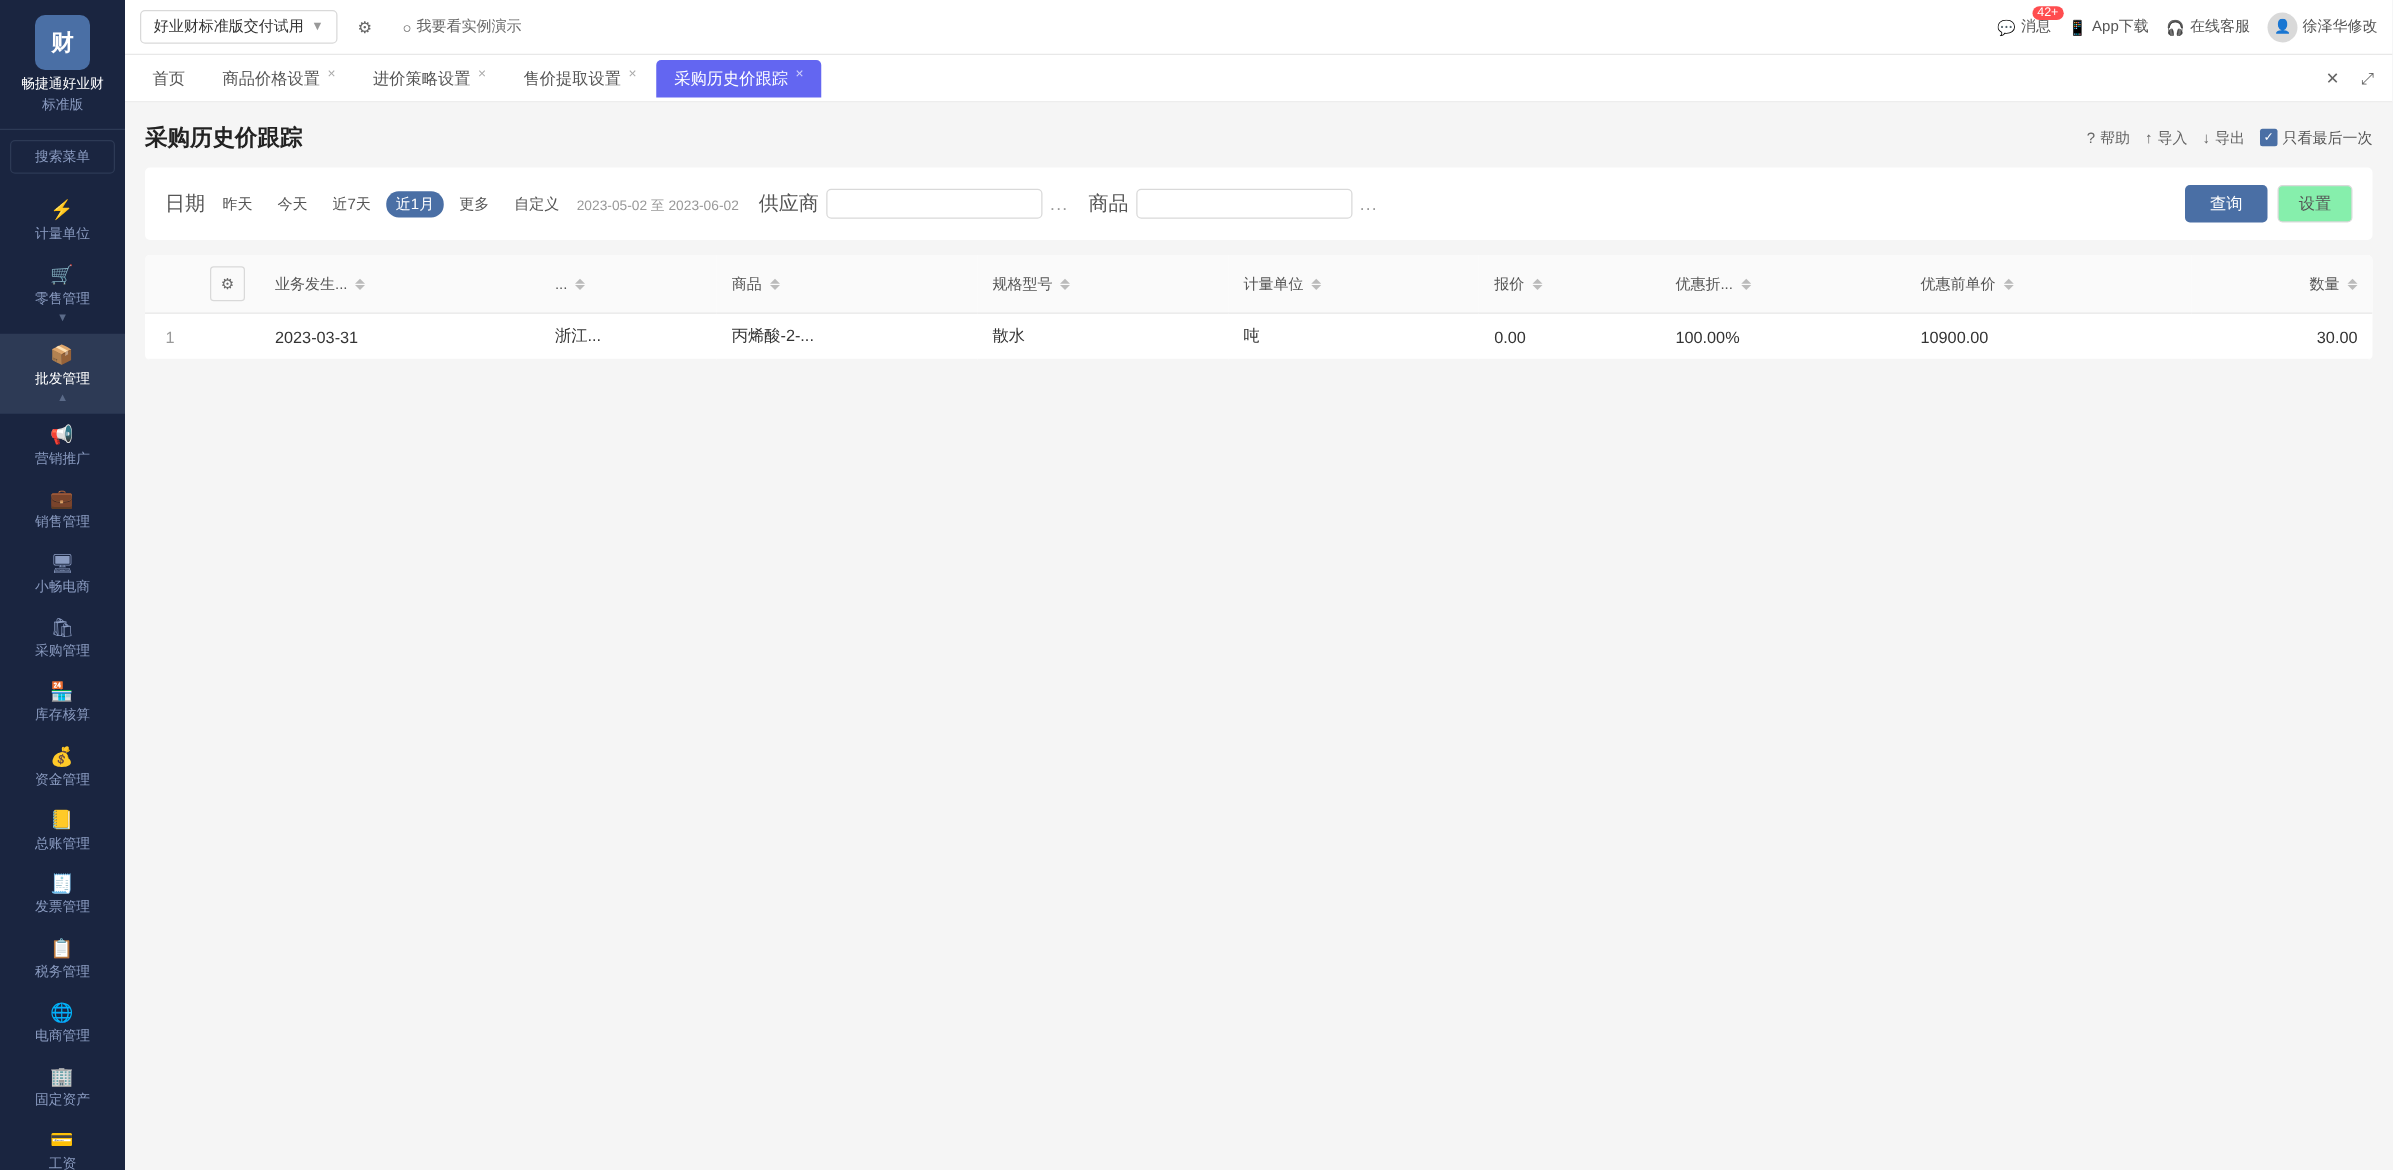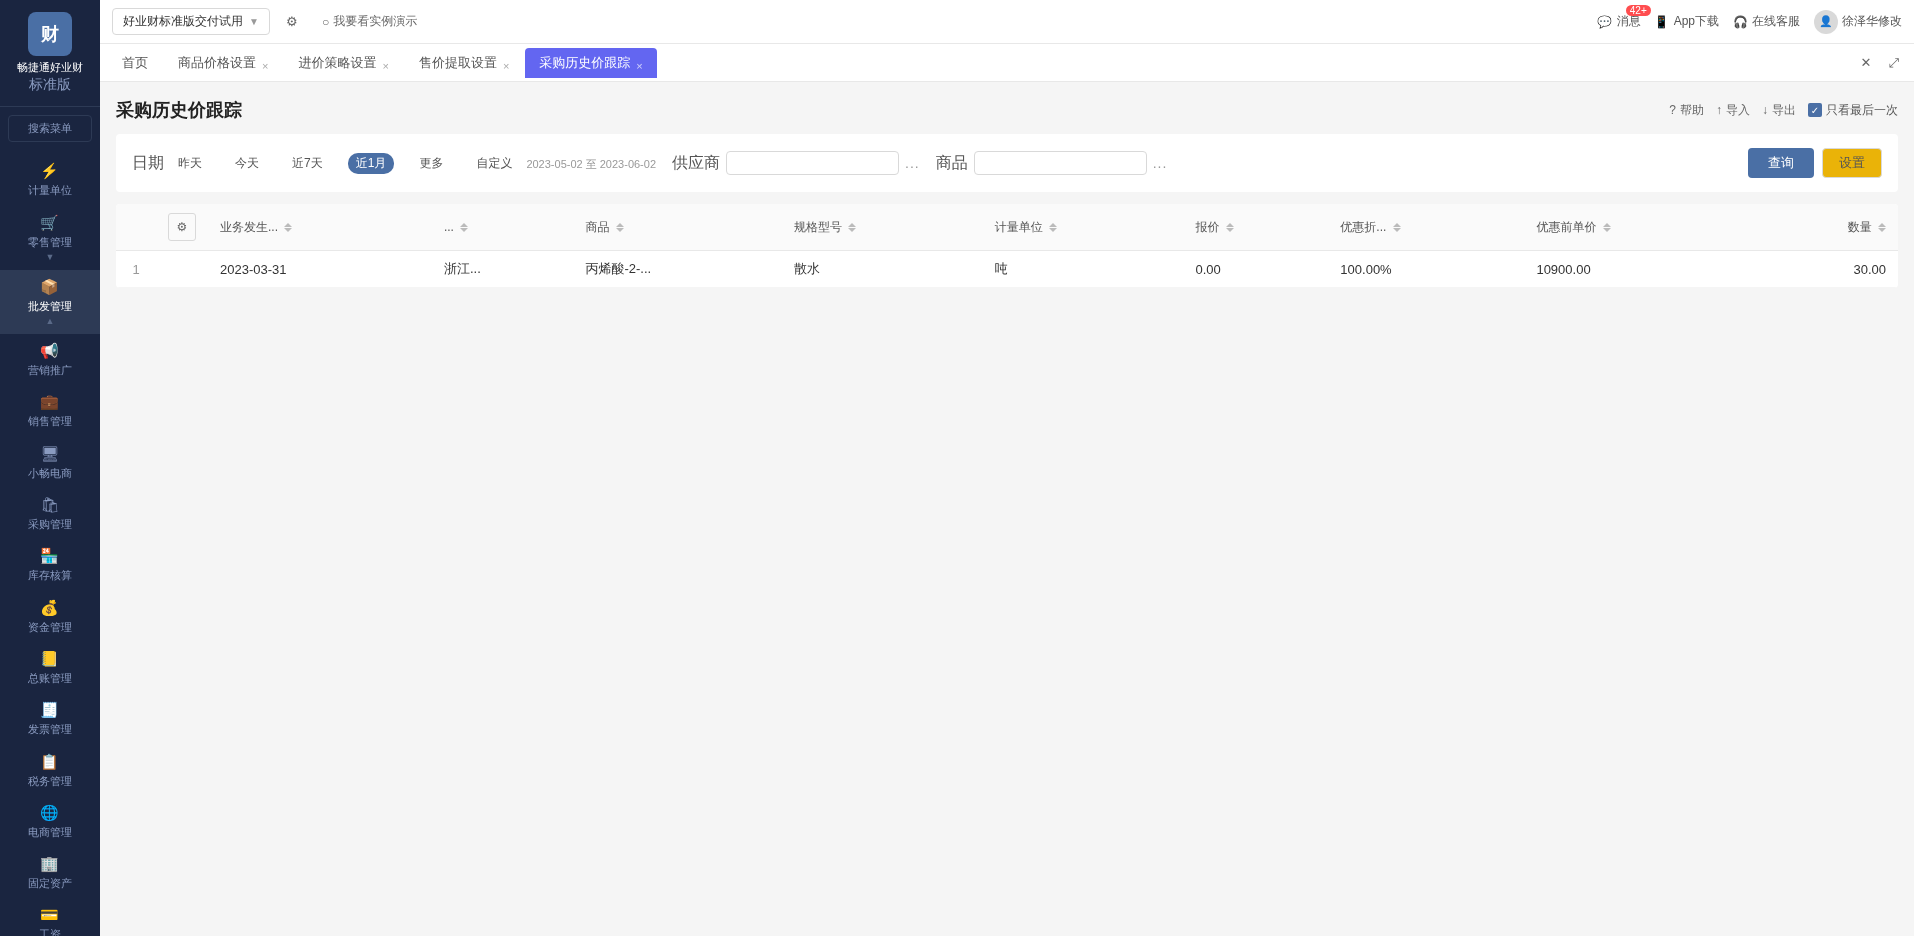--- a/index.html
+++ b/index.html
@@ -3,21 +3,21 @@
   <meta charset="utf-8">
   <style>
     * { margin: 0; padding: 0; box-sizing: border-box; }
     body { font-family: "Microsoft YaHei", "PingFang SC", Arial, sans-serif; font-size: 13px; background: #f0f2f5; color: #333; display: flex; height: 936px; overflow: hidden; }
 
     
     .sidebar { width: 100px; background: #1a2540; display: flex; flex-direction: column; align-items: center; flex-shrink: 0; overflow-y: auto; }
     .sidebar-logo { width: 100%; padding: 12px 8px; background: #1a2540; display: flex; flex-direction: column; align-items: center; border-bottom: 1px solid #2d3a55; }
     .logo-icon { width: 44px; height: 44px; background: #4a6fa5; border-radius: 8px; display: flex; align-items: center; justify-content: center; color: #fff; font-size: 18px; font-weight: bold; margin-bottom: 4px; }
     .logo-text { color: #fff; font-size: 11px; text-align: center; line-height: 1.3; }
-    .logo-sub { color: #8a9bc0; font-size: 14px; margin-top: 2px; }
+    .logo-sub { color: #8a9bc0; font-size: 11px; margin-top: 2px; }
     .sidebar-search { width: 100%; padding: 8px; }
     .sidebar-search-btn { width: 100%; background: transparent; border: 1px solid #2d3a55; color: #8a9bc0; border-radius: 4px; padding: 5px 4px; font-size: 11px; cursor: pointer; text-align: center; }
     .sidebar-nav { width: 100%; padding: 4px 0; }
     .sidebar-item { width: 100%; padding: 8px 4px; display: flex; flex-direction: column; align-items: center; cursor: pointer; color: #8a9bc0; font-size: 11px; gap: 3px; }
     .sidebar-item.active { background: #2d3a55; color: #fff; }
     .sidebar-item-icon { font-size: 15px; }
     .sidebar-item-label { text-align: center; line-height: 1.3; }
     .sidebar-item-arrow { font-size: 9px; color: #5a6a88; }
 
     
@@ -30,21 +30,21 @@
     .version-arrow { color: #999; font-size: 10px; }
     .settings-icon-btn { width: 28px; height: 28px; display: flex; align-items: center; justify-content: center; cursor: pointer; color: #666; border-radius: 4px; }
     .demo-btn { display: flex; align-items: center; gap: 4px; color: #666; font-size: 12px; cursor: pointer; padding: 4px 8px; border-radius: 4px; }
     .topbar-right { display: flex; align-items: center; gap: 14px; }
     .topbar-right-item { display: flex; align-items: center; gap: 4px; cursor: pointer; color: #555; font-size: 12px; position: relative; }
     .badge { background: #ff4d4f; color: #fff; font-size: 10px; padding: 0 4px; border-radius: 8px; min-width: 18px; text-align: center; position: absolute; top: -8px; right: -10px; }
     .user-avatar { width: 24px; height: 24px; border-radius: 50%; background: #d9d9d9; display: flex; align-items: center; justify-content: center; color: #666; font-size: 11px; }
 
     
     .tabbar { height: 38px; background: #fff; display: flex; align-items: center; padding: 0 8px; border-bottom: 1px solid #e8e8e8; gap: 2px; overflow-x: auto; }
-    .tab { display: flex; align-items: flex-end; gap: 6px; padding: 6px 14px; font-size: 13px; cursor: pointer; color: #555; border-radius: 4px 4px 0 0; white-space: nowrap; }
+    .tab { display: flex; align-items: flex-start; gap: 6px; padding: 6px 14px; font-size: 13px; cursor: pointer; color: #555; border-radius: 4px 4px 0 0; white-space: nowrap; }
     .tab.active { background: #6366f1; color: #fff; }
     .tab.home { color: #555; }
     .tab-close { font-size: 11px; color: #aaa; cursor: pointer; line-height: 1; }
     .tab.active .tab-close { color: rgba(255,255,255,0.7); }
     .tabbar-actions { margin-left: auto; display: flex; gap: 4px; }
     .tabbar-action-btn { width: 24px; height: 24px; display: flex; align-items: center; justify-content: center; cursor: pointer; color: #666; border-radius: 3px; font-size: 13px; }
 
     
     .content { flex: 1; overflow-y: auto; background: #f5f5f5; padding: 16px; }
 
@@ -54,29 +54,29 @@
     .page-actions { display: flex; align-items: center; gap: 12px; }
     .page-action-item { display: flex; align-items: center; gap: 4px; font-size: 12px; color: #666; cursor: pointer; }
     .checkbox-wrap { display: flex; align-items: center; gap: 4px; font-size: 12px; color: #555; }
     .checkbox-blue { width: 14px; height: 14px; border-radius: 2px; background: #4a6fa5; display: flex; align-items: center; justify-content: center; color: #fff; font-size: 10px; cursor: pointer; }
 
     
     .filter-panel { background: #fff; border-radius: 4px; padding: 14px 16px; margin-bottom: 12px; }
     .filter-row { display: flex; align-items: center; gap: 16px; flex-wrap: wrap; }
     .filter-item { display: flex; align-items: center; gap: 6px; }
     .filter-label { font-size: 16px; color: #555; white-space: nowrap; }
-    .filter-date-group { display: flex; align-items: flex-end; gap: 17px; }
+    .filter-date-group { display: flex; align-items: flex-end; gap: 4px; }
     .date-chip { padding: 2px 8px; border-radius: 3px; font-size: 12px; cursor: pointer; color: #555; }
     .date-chip.active { background: #4a6fa5; color: #fff; border-radius: 10px; }
     .date-range { font-size: 11px; color: #999; margin-top: 3px; text-align: right; }
     .filter-input { border: 1px solid #d9d9d9; border-radius: 4px; padding: 4px 8px; font-size: 12px; color: #333; min-width: 180px; outline: none; }
     .filter-dots { color: #999; cursor: pointer; font-size: 14px; letter-spacing: 1px; }
     .filter-actions { margin-left: auto; display: flex; gap: 8px; }
     .btn-query { background: #4a6fa5; color: #fff; border: none; border-radius: 4px; padding: 6px 20px; font-size: 13px; cursor: pointer; }
-    .btn-setting { background: #eab308; color: #555; border: 1px solid #d9d9d9; border-radius: 4px; padding: 5px 16px; font-size: 13px; cursor: pointer; }
+    .btn-setting { background: #86efac; color: #555; border: 1px solid #d9d9d9; border-radius: 4px; padding: 5px 16px; font-size: 13px; cursor: pointer; }
 
     
     .table-container { background: #fff; border-radius: 4px; overflow: hidden; }
     .gear-btn { width: 28px; height: 28px; display: flex; align-items: center; justify-content: center; cursor: pointer; color: #666; border: 1px solid #d9d9d9; border-radius: 3px; }
     table { width: 100%; border-collapse: collapse; font-size: 13px; }
     thead tr { background: #fafafa; }
     thead th { padding: 9px 12px; text-align: left; font-weight: 500; color: #555; border-bottom: 1px solid #e8e8e8; white-space: nowrap; font-size: 12px; }
     thead th .sort-arrows { display: inline-flex; flex-direction: column; gap: 1px; margin-left: 3px; vertical-align: middle; }
     thead th .sort-arrows span { display: block; width: 0; height: 0; border-left: 4px solid transparent; border-right: 4px solid transparent; }
     thead th .sort-arrows .up { border-bottom: 4px solid #bbb; }

